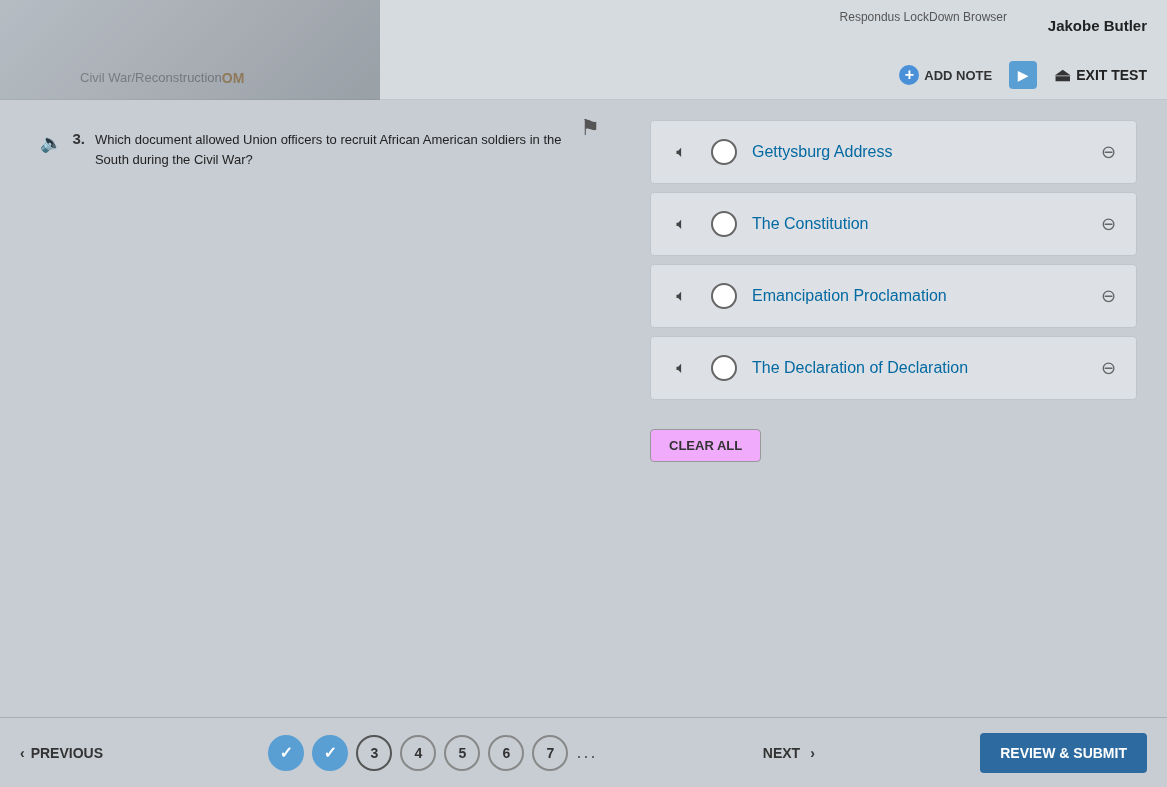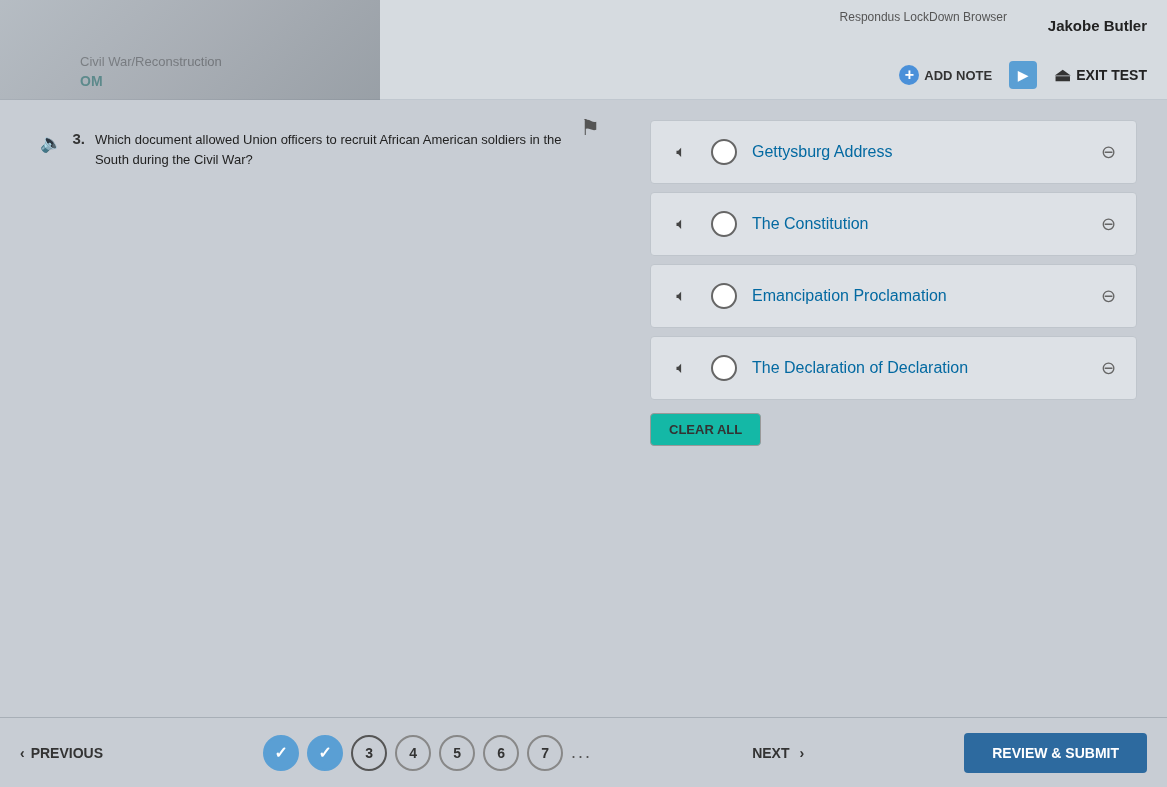--- a/index.html
+++ b/index.html
@@ -18,30 +18,30 @@
       height: 100px;
       display: flex;
       align-items: flex-end;
       justify-content: space-between;
       padding: 0 20px 10px 80px;
       position: relative;
       border-bottom: 1px solid #c0c7cf;
     }
     .top-bar-left {
       display: flex;
-      flex-direction: column;
+      flex-direction: row;
     }
     .course-title {
       font-size: 13px;
       color: #555;
       margin-bottom: 4px;
     }
     .exam-label {
       font-size: 14px;
-      color: #0f766e;
+      color: #a16207;
       font-weight: bold;
     }
     .user-name {
       font-size: 15px;
       font-weight: bold;
       color: #222;
       position: absolute;
       top: 17px;
       right: 20px;
     }
@@ -199,30 +199,30 @@
       cursor: pointer;
       font-size: 18px;
       color: #666;
       min-width: 25px;
       display: flex;
       align-items: center;
       justify-content: center;
     }
 
     .clear-all-btn {
-      background: #14b8a6;
+      background: #f0abfc;
       border: 1px solid #999;
       border-radius: 4px;
       padding: 8px 18px;
       font-size: 13px;
       font-weight: bold;
       color: #333;
       cursor: pointer;
       align-self: flex-start;
-      margin-top: 5px;
+      margin-top: 21px;
     }
 
     
     .bottom-bar {
       height: 70px;
       background: #c8cdd4;
       border-top: 1px solid #a8afb7;
       display: flex;
       align-items: center;
       justify-content: space-between;
@@ -283,21 +283,21 @@
       cursor: pointer;
       font-size: 14px;
       font-weight: bold;
       color: #333;
     }
     .review-submit-btn {
       background: #2d6a9f;
       color: white;
       border: none;
       border-radius: 4px;
-      padding: 12px 28px;
+      padding: 12px 20px;
       font-size: 14px;
       font-weight: bold;
       cursor: pointer;
     }
 
     
     .photo-overlay {
       position: absolute;
       top: 0;
       left: 0;

